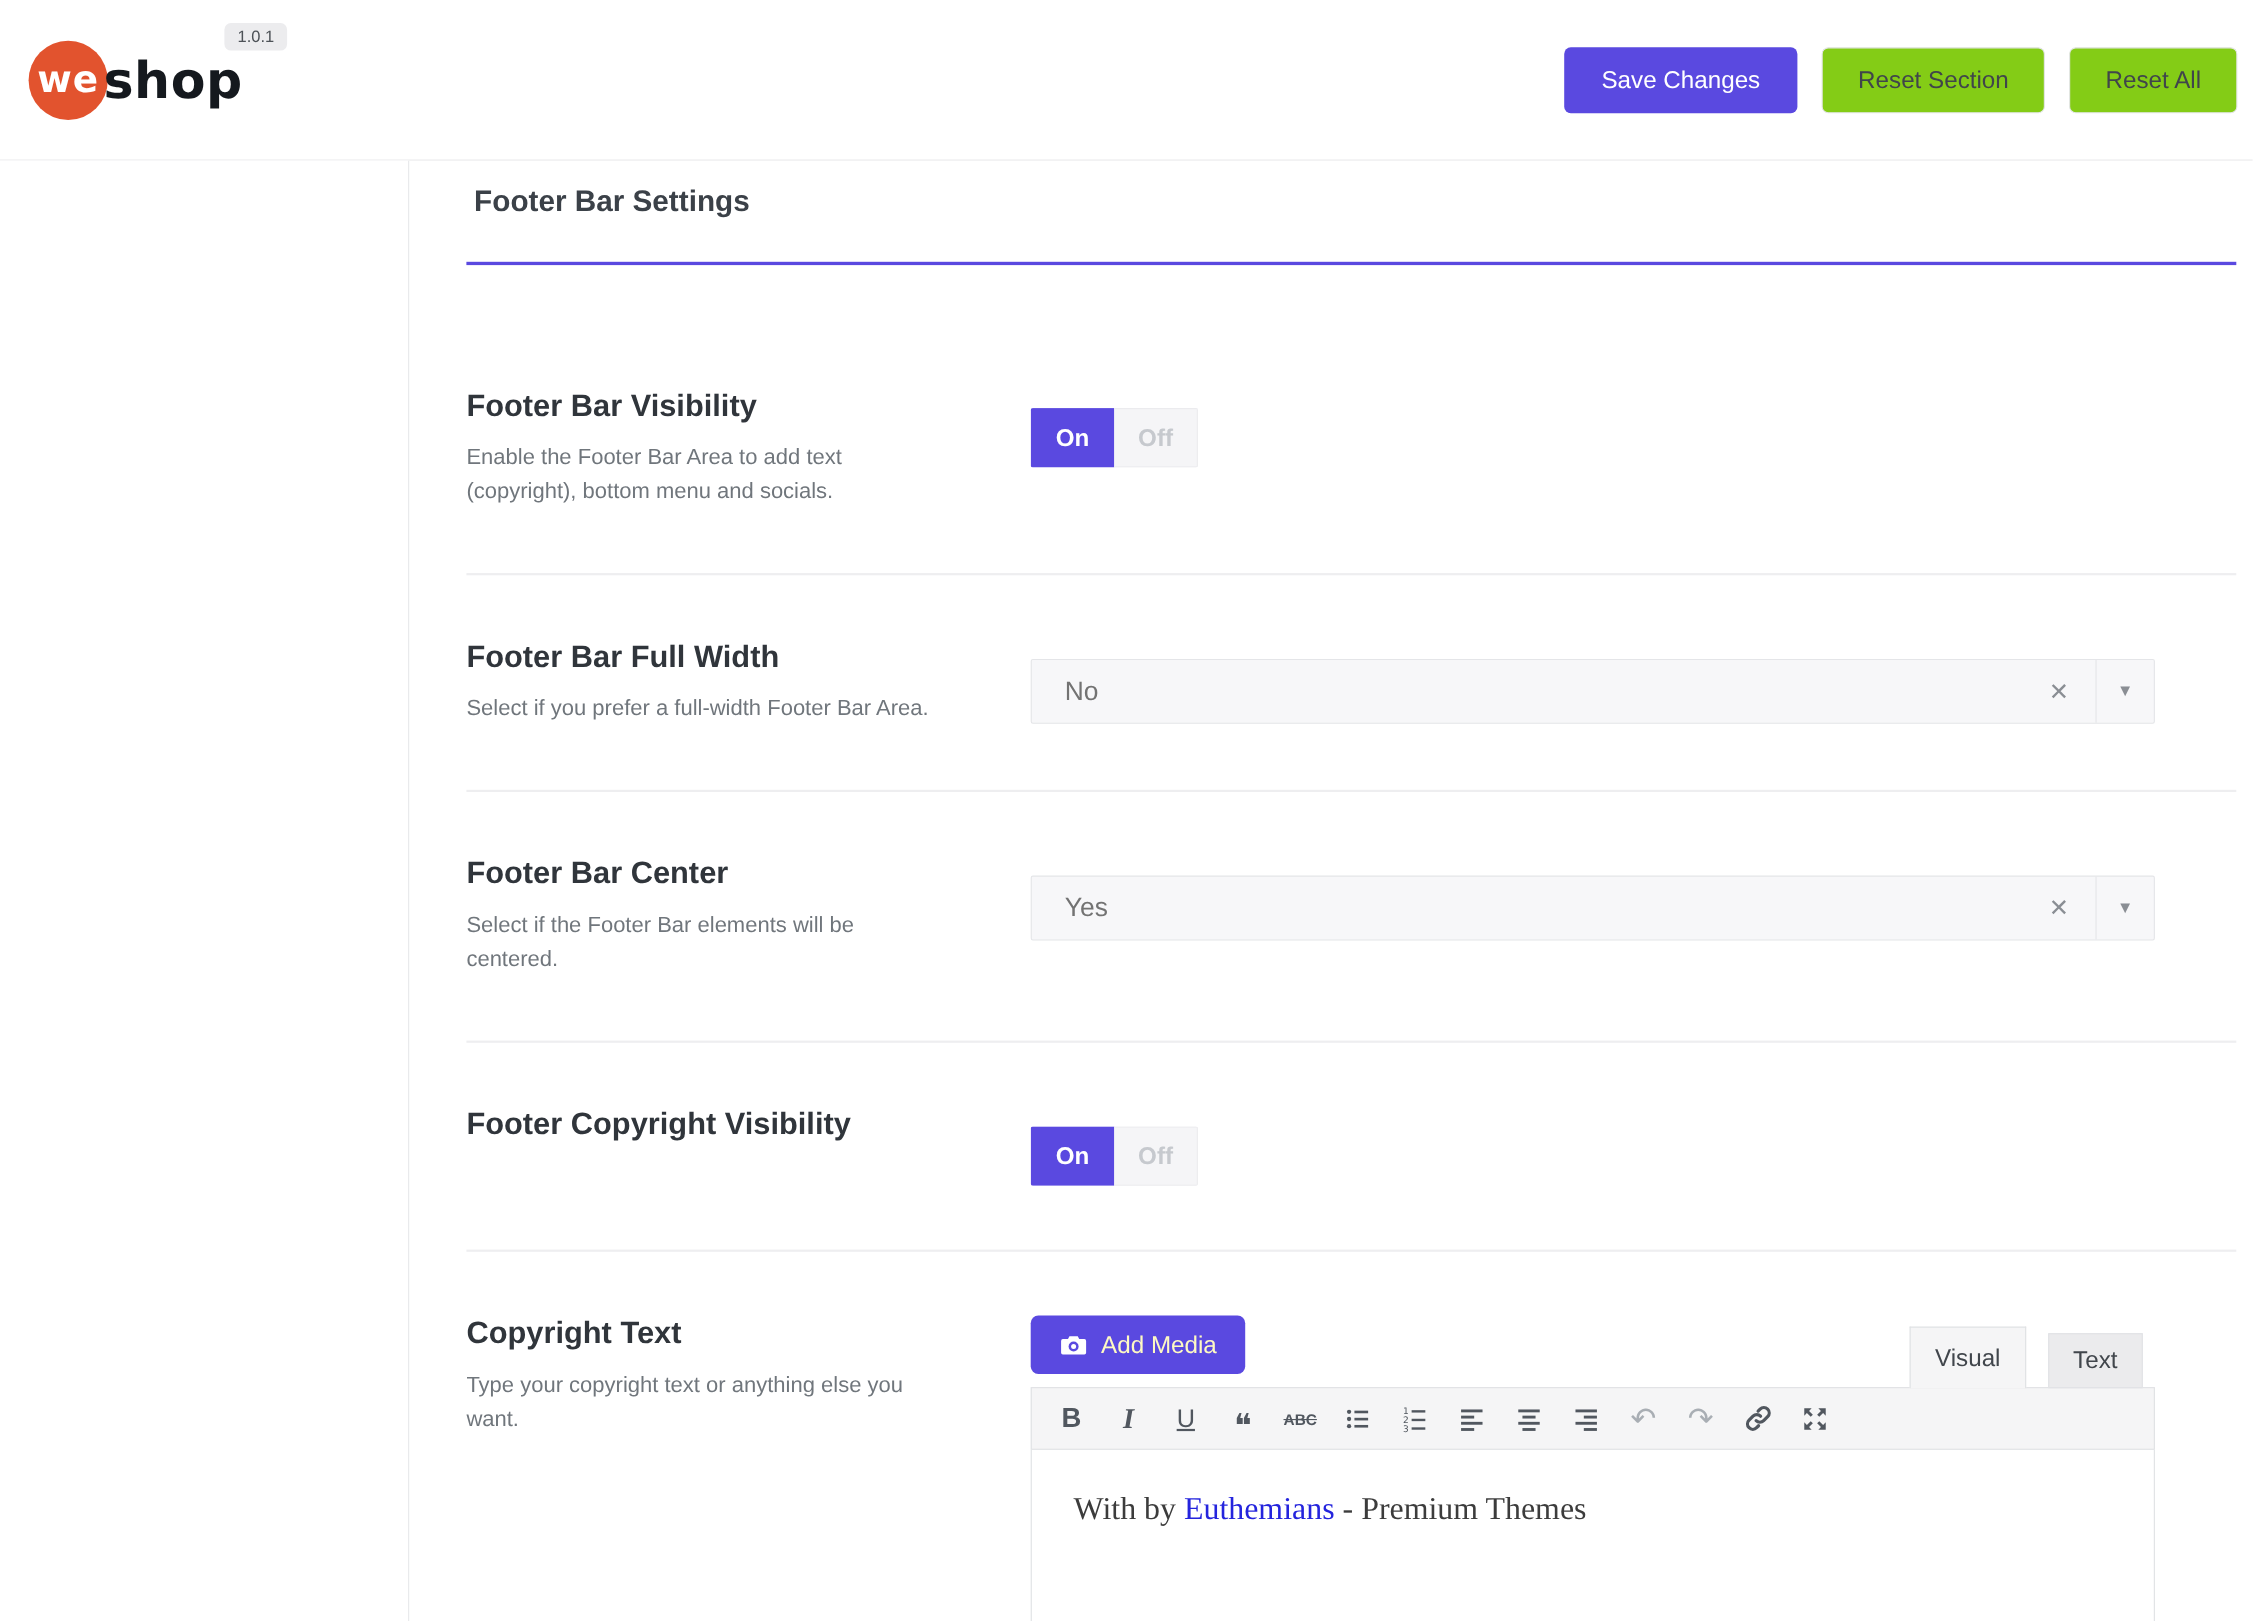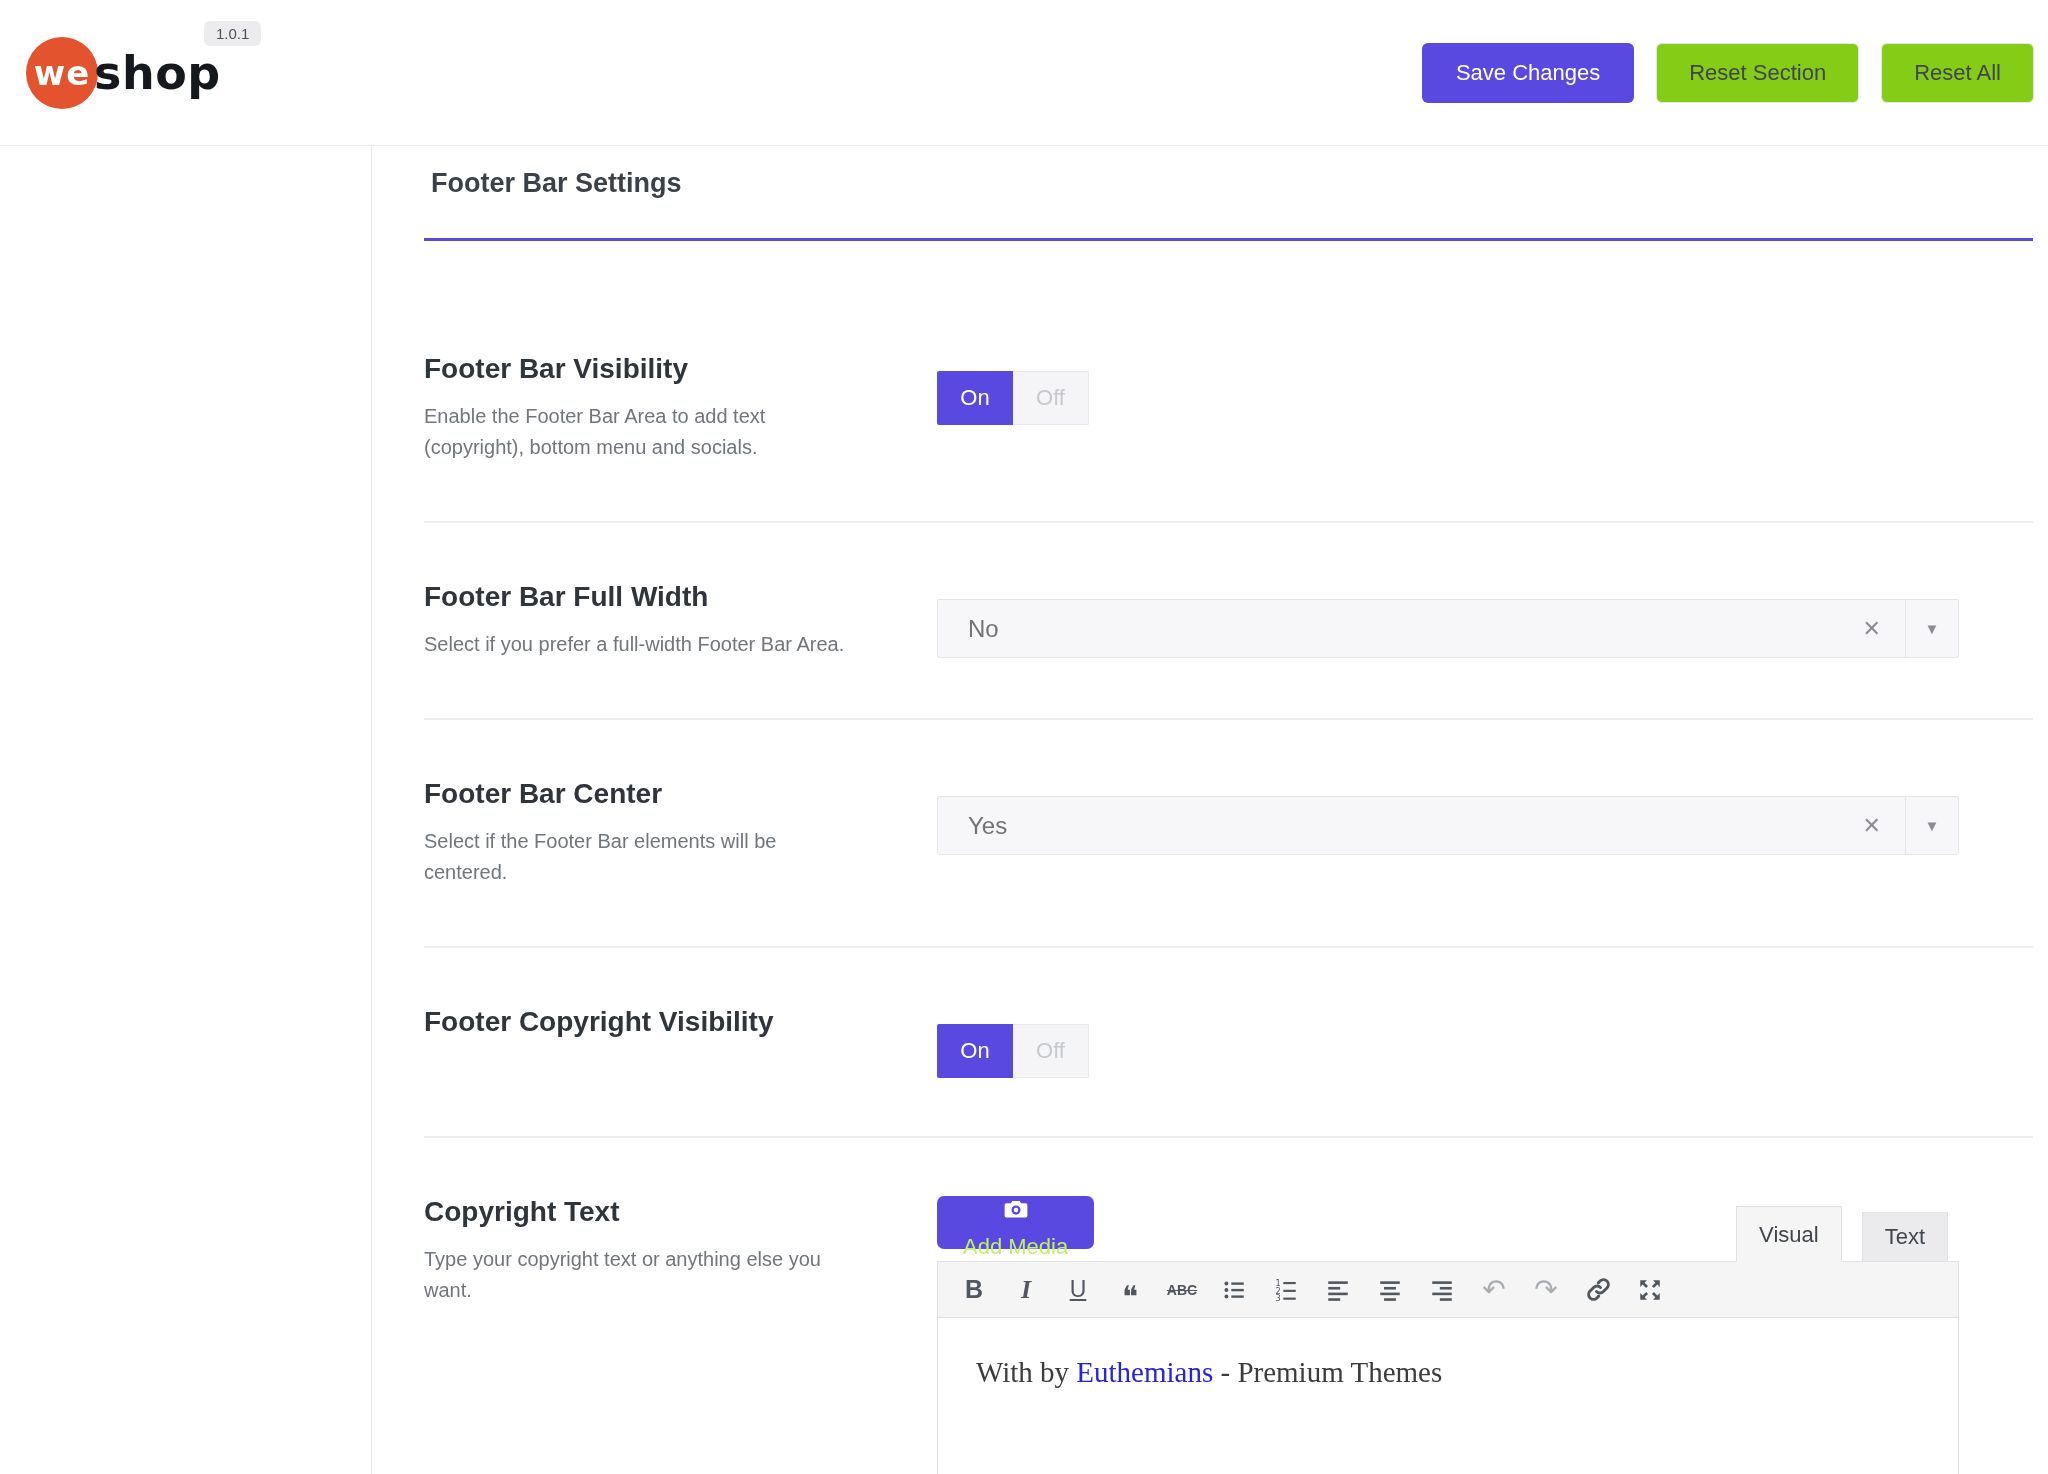--- a/index.html
+++ b/index.html
@@ -57,41 +57,41 @@
   .row.first{padding-top:112px;}
   .row.last{border-bottom:none;}
   .row-info{width:513px;flex-shrink:0;}
   .row-label{font-size:28px;font-weight:bold;color:#30353b;}
   .row-desc{font-size:20px;line-height:31px;color:#70767c;margin-top:16px;max-width:435px;}
   .row-control{flex:1;padding-right:74px;min-width:0;}
   
   .toggle{display:inline-flex;margin-top:18px;border-radius:2px;overflow:hidden;}
   .toggle-seg{
     width:76px;height:54px;display:flex;align-items:center;justify-content:center;
-    font-size:22px;font-weight:normal;cursor:pointer;
+    font-size:22px;font-weight:bold;cursor:pointer;
   }
   .toggle-on{background:var(--accent);color:#fff;}
   .toggle-off{background:#f5f5f7;color:#c6c9ce;border:1px solid #eaeaed;border-left:none;}
   
   .select{
     margin-top:18px;height:59px;width:100%;background:#f7f7f9;border:1px solid #e4e5e8;
     border-radius:2px;display:flex;align-items:center;cursor:pointer;
   }
   .select-value{font-size:24px;color:#737373;padding-left:30px;flex:1;}
   .select-clear{font-size:22px;color:#8a8e94;padding:0 24px;cursor:pointer;}
   .select-sep{width:1px;align-self:stretch;background:#e4e5e8;}
   .select-caret{width:52px;display:flex;align-items:center;justify-content:center;
     font-size:15px;color:#8a8e94;cursor:pointer;}
   
   .editor-wrap{width:100%;}
   .editor-top{display:flex;justify-content:space-between;align-items:flex-end;}
   .add-media{
-    height:53px;background:var(--accent);color:#bef264;border:none;border-radius:7px;
+    height:53px;background:var(--accent);color:#fef9c3;border:none;border-radius:7px;
     font-size:22px;display:inline-flex;align-items:center;gap:12px;padding:0 26px;
-    margin-bottom:12px;cursor:pointer;font-family:inherit;flex-direction:column;
+    margin-bottom:12px;cursor:pointer;font-family:inherit;
   }
   .editor-tabs{display:flex;align-items:flex-end;gap:20px;margin-right:11px;margin-bottom:-1px;position:relative;z-index:2;}
   .etab{
     font-size:22px;color:#41464c;display:flex;align-items:center;justify-content:center;
     cursor:pointer;padding:0 22px;
   }
   .etab-active{height:56px;background:#f5f5f6;border:1px solid #dfe1e4;border-bottom:none;}
   .etab-inactive{height:50px;background:#ebebed;border:1px solid #e0e2e5;}
   .editor-toolbar{
     height:57px;background:#f5f5f6;border:1px solid #dfe1e4;

